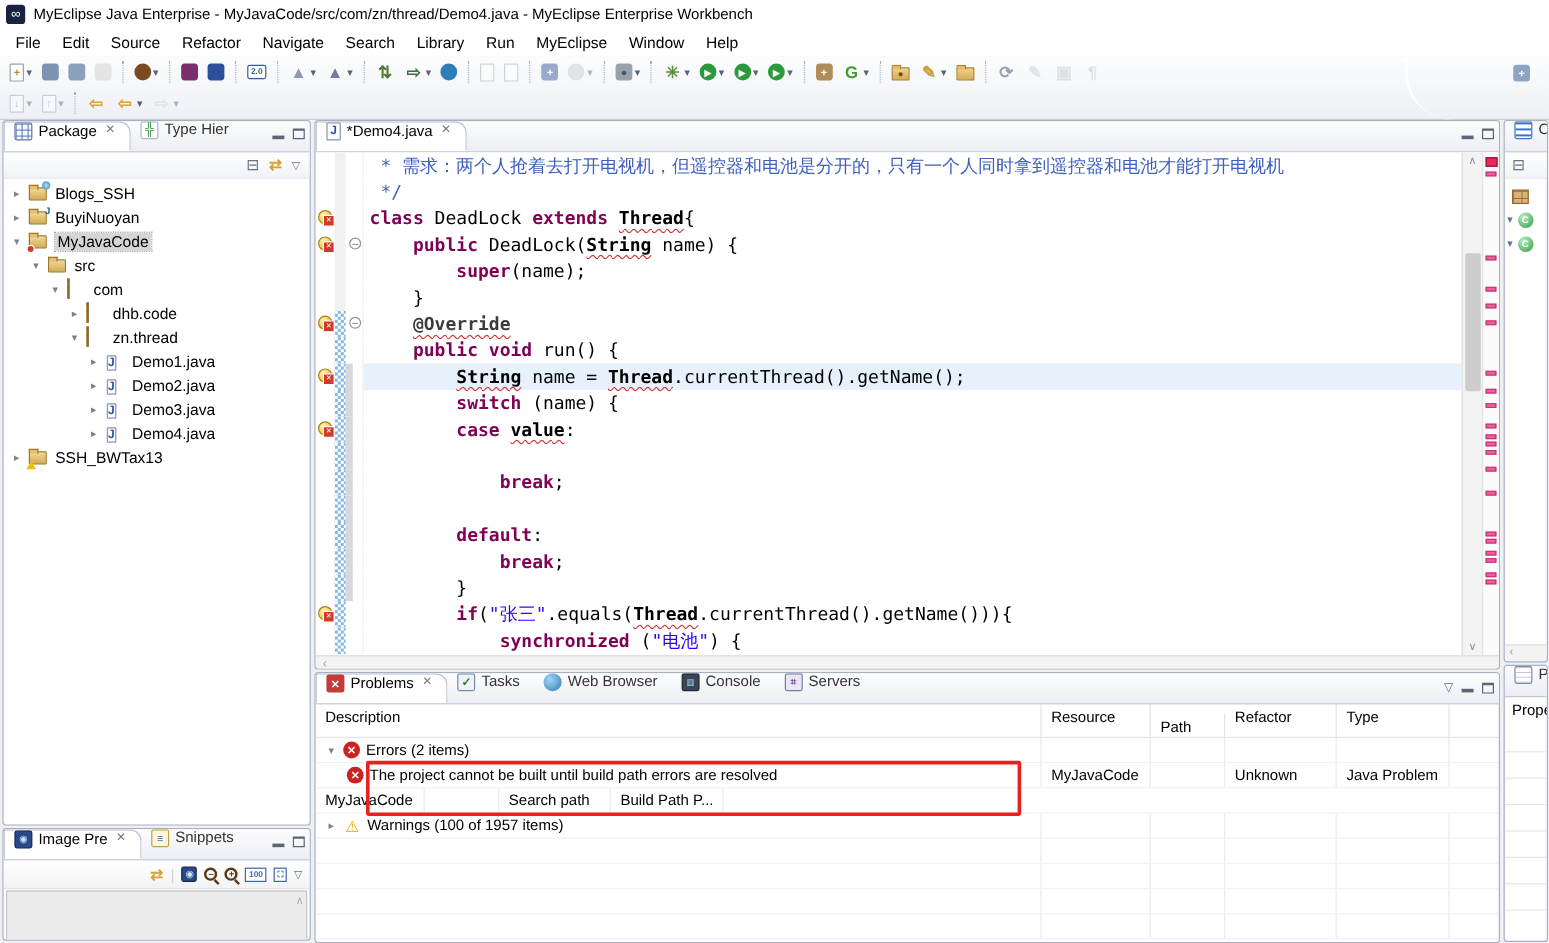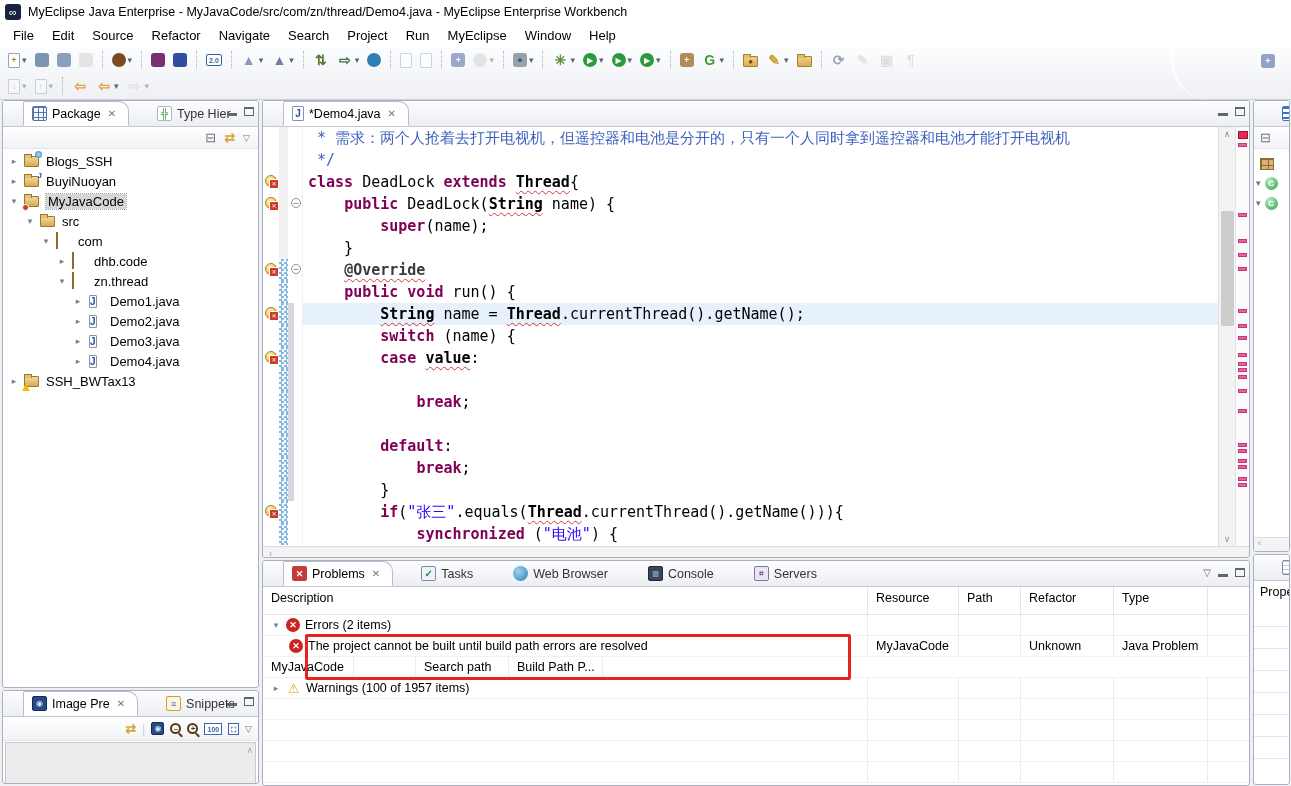--- a/index.html
+++ b/index.html
@@ -27,21 +27,21 @@
   .ticon.badge { font-size:7px; font-weight:bold; border:1px solid var(--c); color:var(--c); border-radius:2px; width:auto; height:12px; padding:0 2px; background:#fff; }
   .ticon.fo { background:linear-gradient(#f0d28a,#d9ad55); border:1px solid #a8812f; width:15px; height:11px; margin-top:3px; border-radius:1px; position:relative; color:#6b4e12; font-size:8px; }
   .ticon.fo::before { content:""; position:absolute; top:-3px; left:-1px; width:6px; height:3px; background:#e3bd6b; border:1px solid #a8812f; border-bottom:none; border-radius:1px 1px 0 0; }
   .persp-area { position:absolute; right:0; top:0; height:53px; width:120px; }
   .persp-curve { position:absolute; left:0; top:0; width:60px; height:53px; border-left:2px solid #fff; border-radius:0 0 0 40px; }
   .persp-btn { position:absolute; right:12px; top:5px; }
 
   
   .panel { position:absolute; background:#fff; border:1px solid #a9b0c2; border-radius:3px; overflow:hidden; }
   .tabrow { height:26px; display:flex; align-items:flex-end; background:linear-gradient(#fdfdfe,#eceef3); border-bottom:1px solid #c3c8d4; position:relative; }
-  .tab { display:inline-flex; align-items:center; gap:5px; height:25px; padding:0 12px 0 8px; font-size:12.5px; color:#333; border-radius:2px 10px 0 0; position:relative;margin-left:20px; }
+  .tab { display:inline-flex; gap:5px; height:25px; padding:0 12px 0 8px; font-size:12.5px; color:#333; border-radius:2px 10px 0 0; position:relative; }
   .tab.active { background:#fff; border:1px solid #b6bccb; border-bottom:1px solid #fff; color:#000; }
   .tab .closex { font-size:10px; color:#777; margin-left:2px; }
   .winbtns { position:absolute; right:4px; top:6px; display:flex; gap:7px; align-items:center; }
   .wb { display:inline-block; }
   .wb-menu { font-size:10px; color:#5e6575; }
   .wb-min { width:10px; height:3px; background:#5e6575; margin-top:5px; }
   .wb-max { width:10px; height:9px; border:1px solid #5e6575; border-top:2px solid #5e6575; }
   .viewbar { height:22px; display:flex; align-items:center; justify-content:flex-end; gap:8px; padding-right:8px; border-bottom:1px solid #e3e5ea; background:linear-gradient(#fff,#f2f3f6); }
   .mini-ic { font-size:13px; color:#6a7183; }
   .mini-ic.gold { color:#d9a33a; font-weight:bold; }
@@ -149,21 +149,21 @@
     <span class="title-text">MyEclipse Java Enterprise - MyJavaCode/src/com/zn/thread/Demo4.java - MyEclipse Enterprise Workbench</span>
   </div>
 
   <div class="menubar" id="menubar">
       <span class="menu-item">File</span>
       <span class="menu-item">Edit</span>
       <span class="menu-item">Source</span>
       <span class="menu-item">Refactor</span>
       <span class="menu-item">Navigate</span>
       <span class="menu-item">Search</span>
-      <span class="menu-item">Project</span>
+      <span class="menu-item">Library</span>
       <span class="menu-item">Run</span>
       <span class="menu-item">MyEclipse</span>
       <span class="menu-item">Window</span>
       <span class="menu-item">Help</span>
     </div>
 
   <div class="toolbar">
     <div class="tbrow" id="tbrow1">
         <span class="tbtn">
           <span class="ticon pg" style="--c: #b58a2e;">+</span>
@@ -662,21 +662,21 @@
         </div>
         <div class="winbtns">
         <span class="wb wb-menu">▽</span>
         <span class="wb wb-min"></span>
         <span class="wb wb-max"></span>
       </div>
     </div>
     <div class="phead" id="probHead">
         <span class="hcell" style="width: 605px;">Description</span>
         <span class="hcell" style="width: 91px;">Resource</span>
-        <span class="hcell" style="width: 62px;">Path</span>
+        <span class="hcell" style="width: 62px; margin-top: 8px;">Path</span>
         <span class="hcell" style="width: 93px;">Refactor</span>
         <span class="hcell" style="width: 94px;">Type</span>
       </div>
     <div id="probRows" style="position:relative">
         <div class="prow">
           <span class="cell desc" style="width: 605px;">
             <span class="garrow">▾</span>
             <span class="ic ic-error">✕</span>
             <span>Errors (2 items)</span>
           </span>

